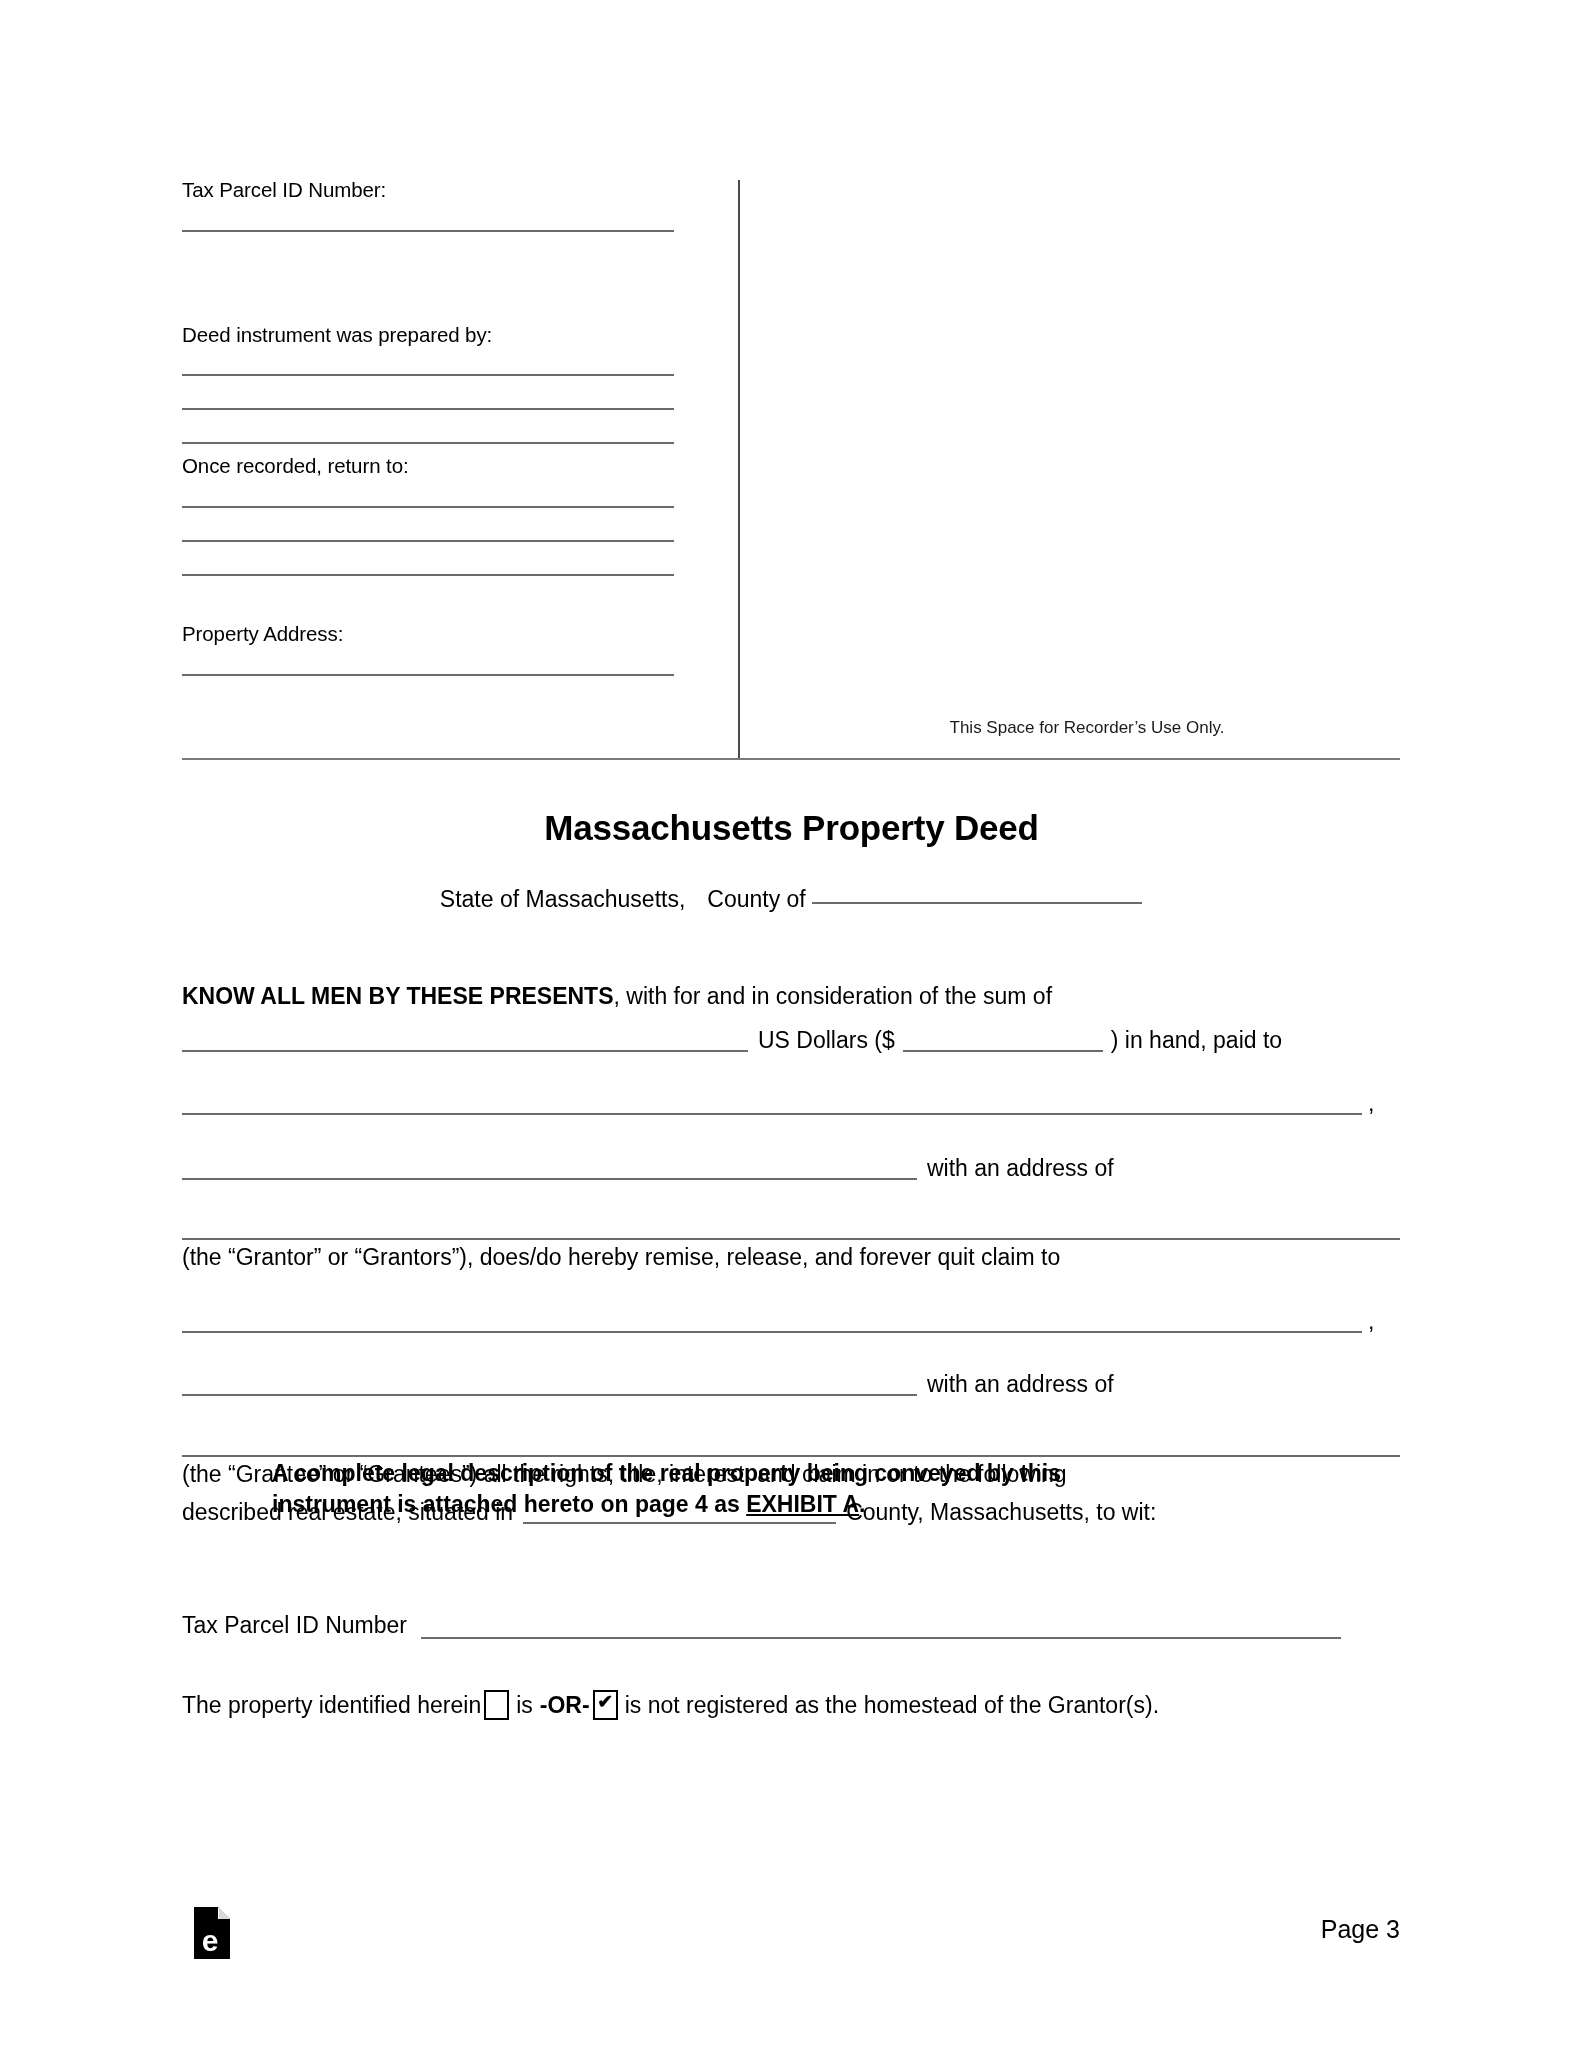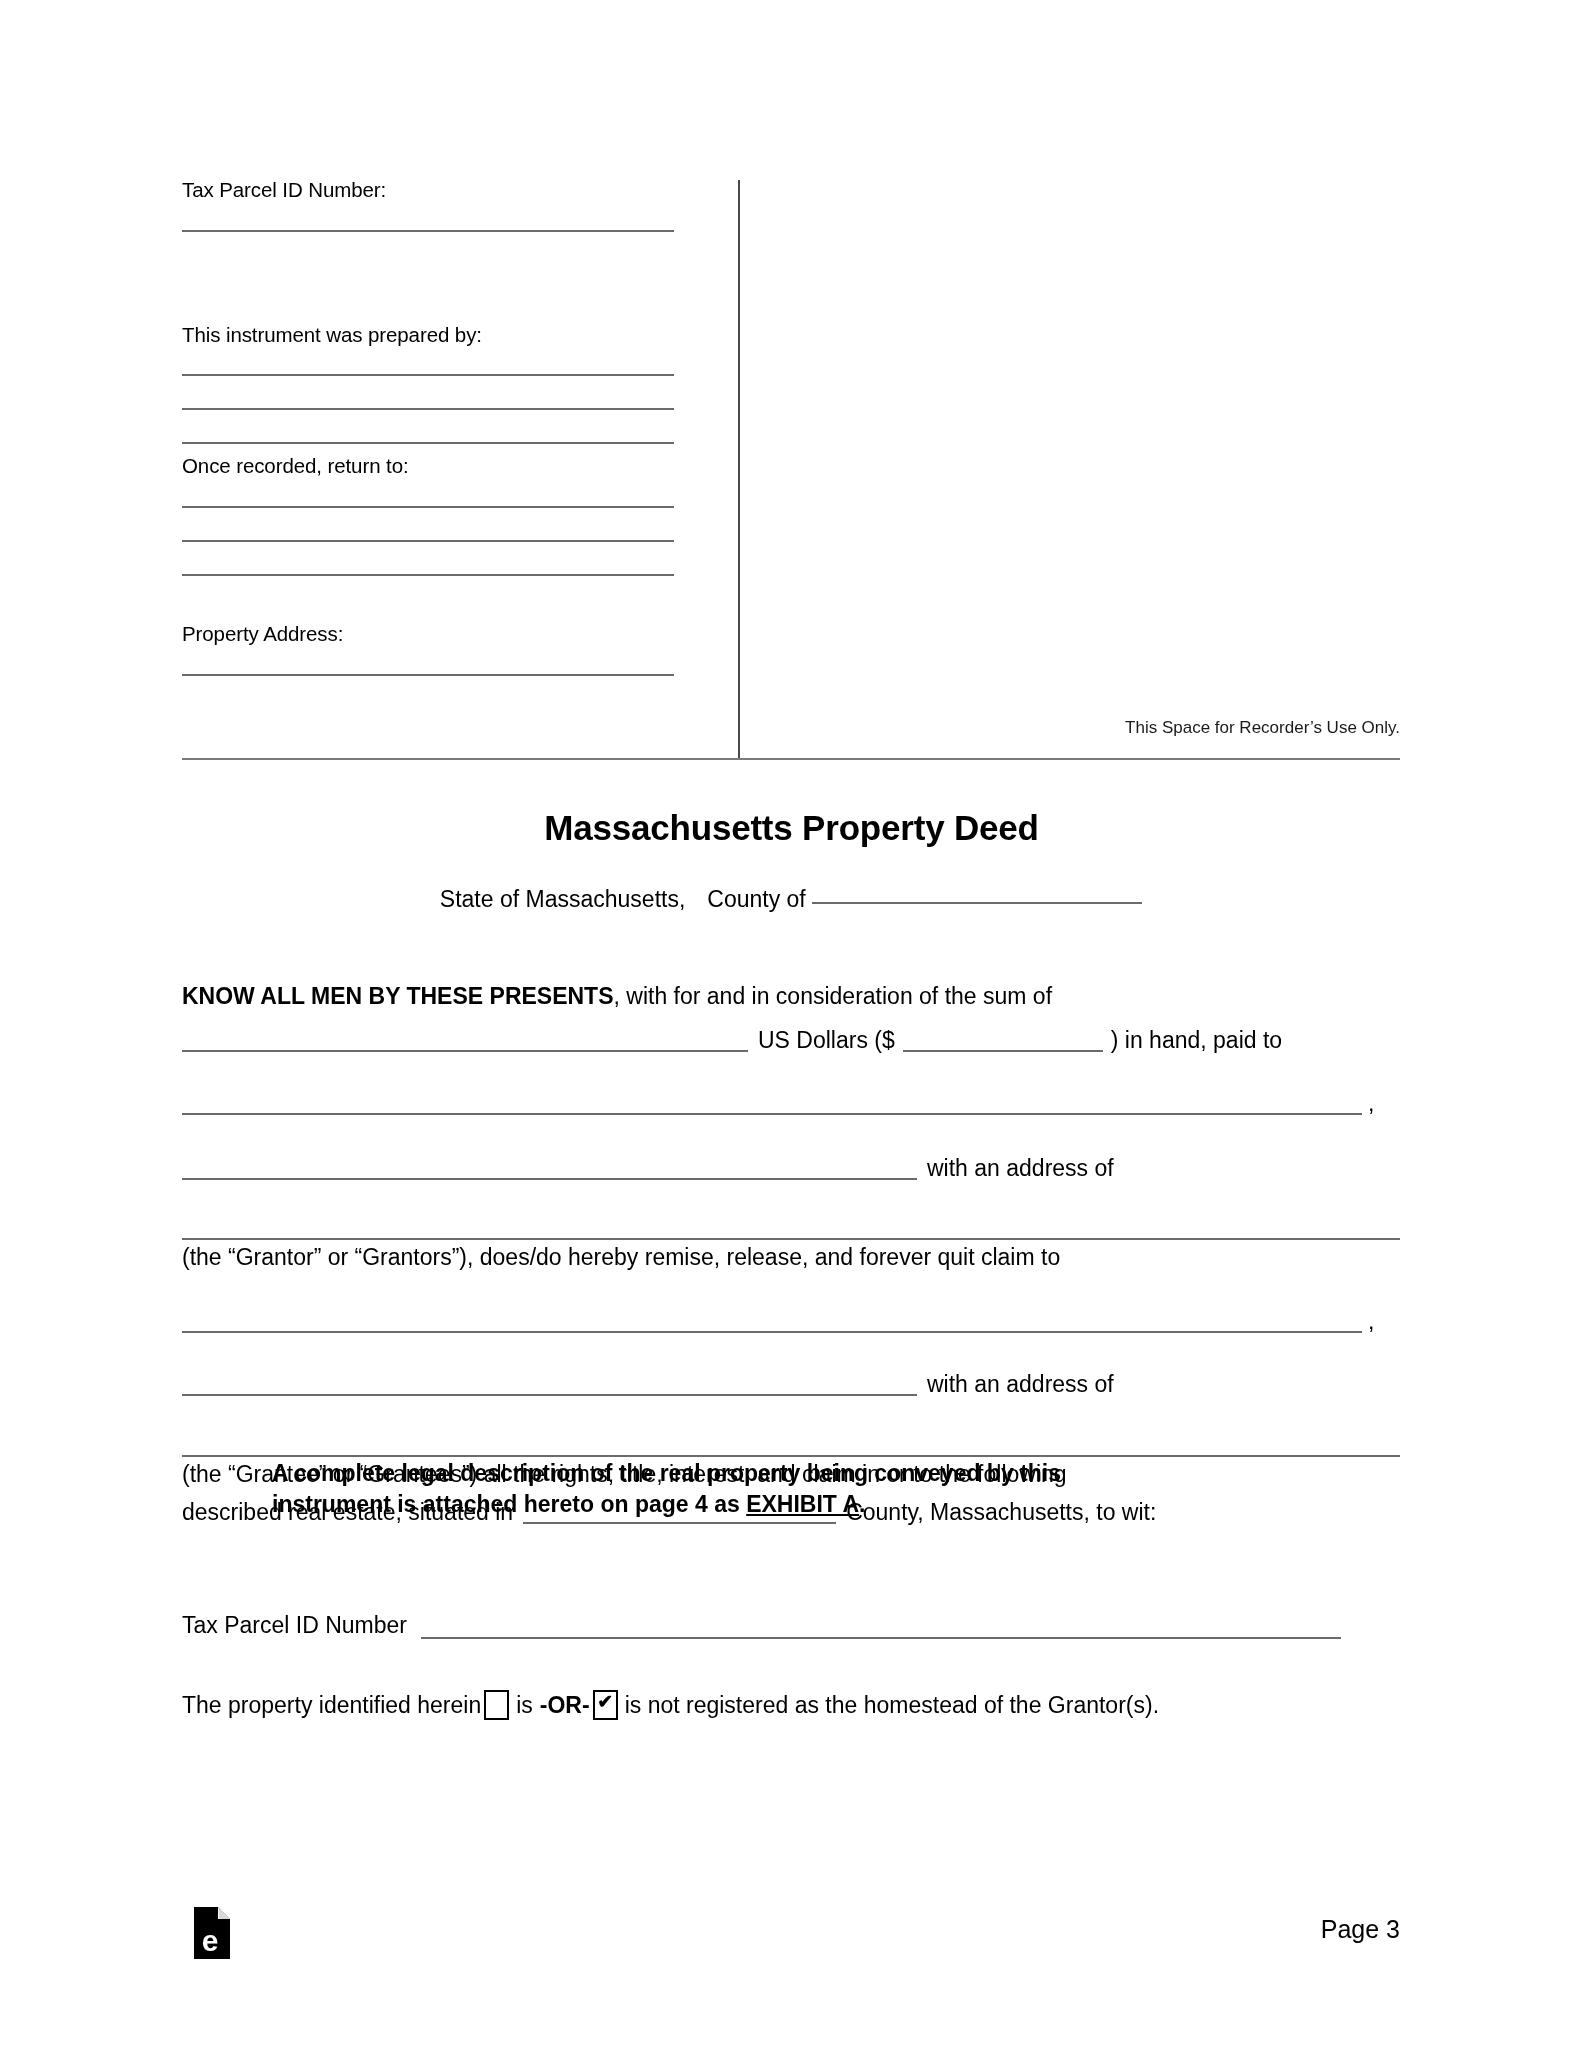--- a/index.html
+++ b/index.html
@@ -60,24 +60,24 @@
     letter-spacing: -0.1px;
     line-height: 1.2;
     white-space: nowrap;
   }
   .fill-line {
     border-bottom: 2px solid #6b6b6b;
     height: 0;
   }
   .recorder-note {
     position: absolute;
-    left: 560px;
+    left: 576px;
     top: 540px;
     width: 658px;
-    text-align: right;
+    text-align: center;
     font-size: 17px;
     color: #1a1a1a;
     white-space: nowrap;
   }
 
   
   .doc-title {
     position: absolute;
     left: 0;
     top: 808px;
@@ -223,21 +223,21 @@
 
   <div class="header-block">
     <div class="header-inner">
       <div class="vdivider"></div>
 
       <div class="left-col">
 
         <div class="hdr-label" style="position:absolute; left:0; top:0;">Tax Parcel ID Number:</div>
         <div class="fill-line" style="position:absolute; left:0; top:52px; width:492px;"></div>
 
-        <div class="hdr-label" style="position:absolute; left:0; top:145px;">This instrument was prepared by:</div>
+        <div class="hdr-label" style="position:absolute; left:0; top:145px;">Deed instrument was prepared by:</div>
         <div class="fill-line" style="position:absolute; left:0; top:196px; width:492px;"></div>
         <div class="fill-line" style="position:absolute; left:0; top:230px; width:492px;"></div>
         <div class="fill-line" style="position:absolute; left:0; top:264px; width:492px;"></div>
 
         <div class="hdr-label" style="position:absolute; left:0; top:276px;">Once recorded, return to:</div>
         <div class="fill-line" style="position:absolute; left:0; top:328px; width:492px;"></div>
         <div class="fill-line" style="position:absolute; left:0; top:362px; width:492px;"></div>
         <div class="fill-line" style="position:absolute; left:0; top:396px; width:492px;"></div>
 
         <div class="hdr-label" style="position:absolute; left:0; top:444px;">Property Address:</div>

